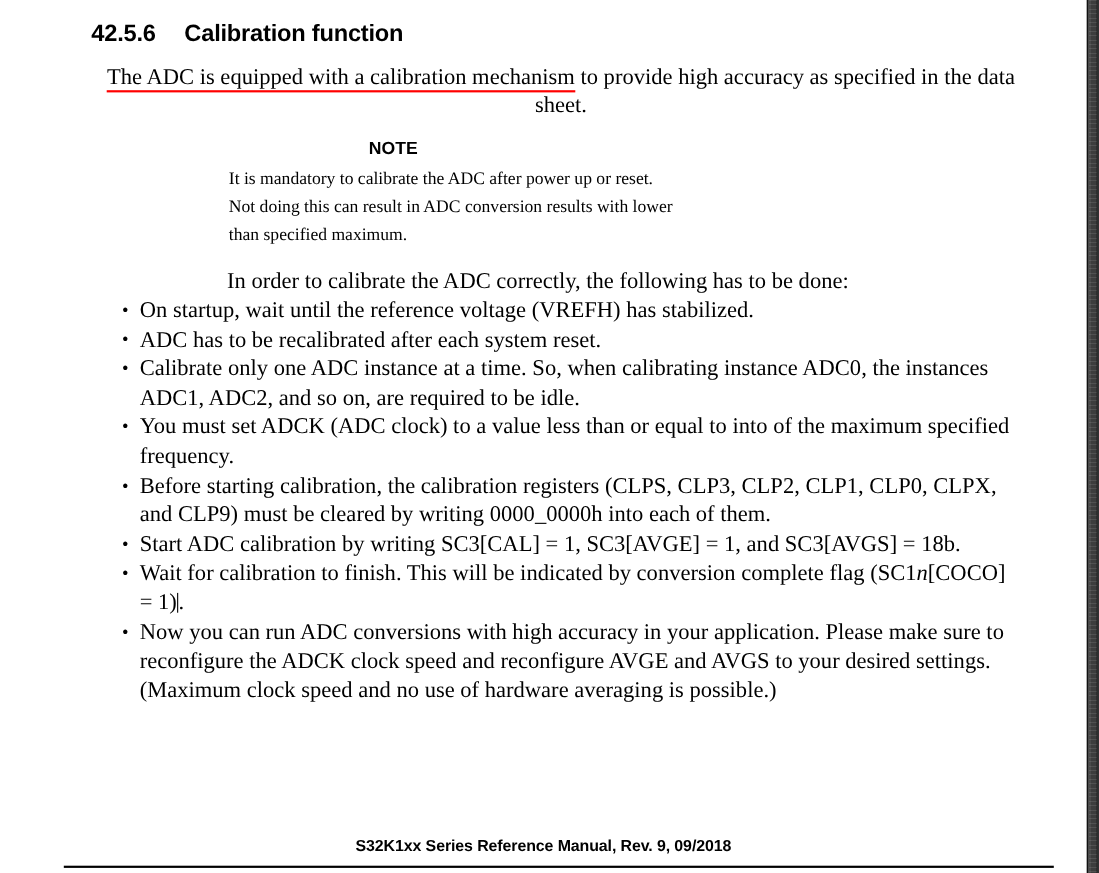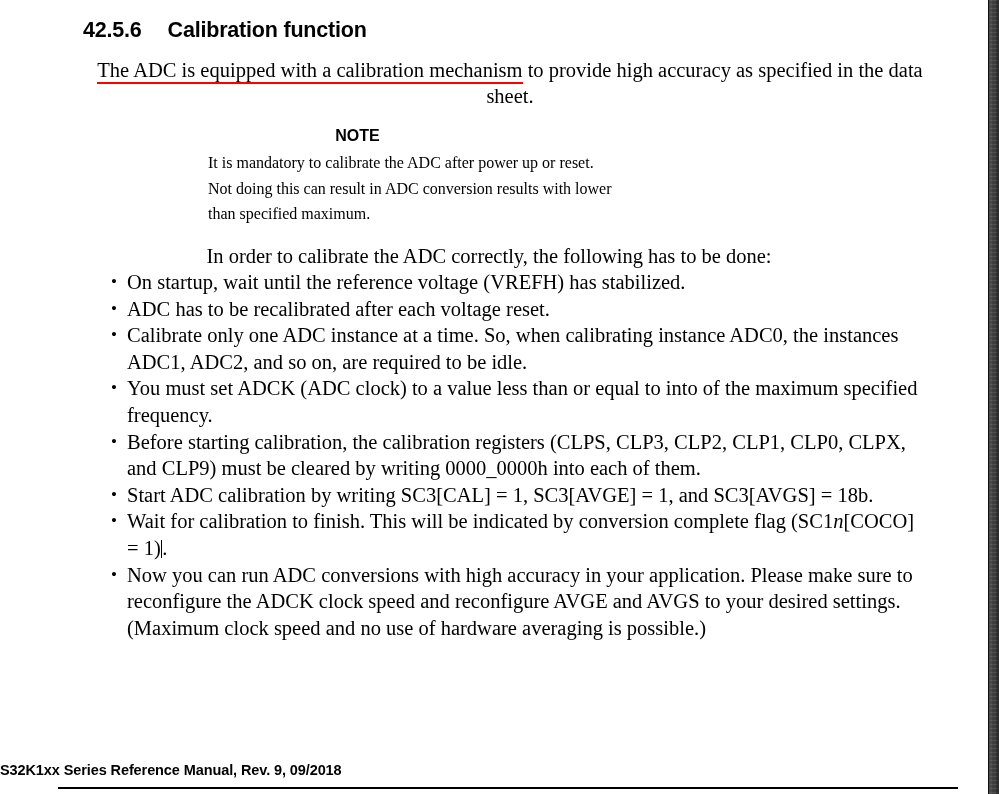--- a/index.html
+++ b/index.html
@@ -164,21 +164,21 @@
     position: absolute;
     left: 0;
     top: 762px;
     width: 988px;
   }
   #footer-text {
     font-family: "Liberation Sans", "DejaVu Sans", sans-serif;
     font-weight: bold;
     font-size: 14.5px;
     line-height: 17px;
-    text-align: left;
+    text-align: center;
     width: 988px;
     margin: 0;
     padding: 0;
     letter-spacing: -0.1px;
   }
   #footer-rule {
     position: absolute;
     left: 58px;
     top: 25px;
     width: 900px;
@@ -203,21 +203,21 @@
         <div>It is mandatory to calibrate the ADC after power up or reset.</div>
         <div>Not doing this can result in ADC conversion results with lower</div>
         <div>than specified maximum.</div>
       </div>
     </div>
 
     <p class="para" id="list-lead">In order to calibrate the ADC correctly, the following has to be done:</p>
 
     <ul class="bullets">
       <li>On startup, wait until the reference voltage (VREFH) has stabilized.</li>
-      <li>ADC has to be recalibrated after each voltage reset.</li>
+      <li>ADC has to be recalibrated after each system reset.</li>
       <li>Calibrate only one ADC instance at a time. So, when calibrating instance ADC0, the instances ADC1, ADC2, and so on, are required to be idle.</li>
       <li>You must set ADCK (ADC clock) to a value less than or equal to into of the maximum specified frequency.</li>
       <li>Before starting calibration, the calibration registers (CLPS, CLP3, CLP2, CLP1, CLP0, CLPX, and CLP9) must be cleared by writing 0000_0000h into each of them.</li>
       <li>Start ADC calibration by writing SC3[CAL] = 1, SC3[AVGE] = 1, and SC3[AVGS] = 18b.</li>
       <li><span>Wait for calibration to finish. This will be indicated by conversion complete flag (SC1</span><i class="var">n</i><span>[COCO] = 1)</span><span class="caret"></span><span>.</span></li>
       <li>Now you can run ADC conversions with high accuracy in your application. Please make sure to reconfigure the ADCK clock speed and reconfigure AVGE and AVGS to your desired settings. (Maximum clock speed and no use of hardware averaging is possible.)</li>
     </ul>
 
   </div>
 

